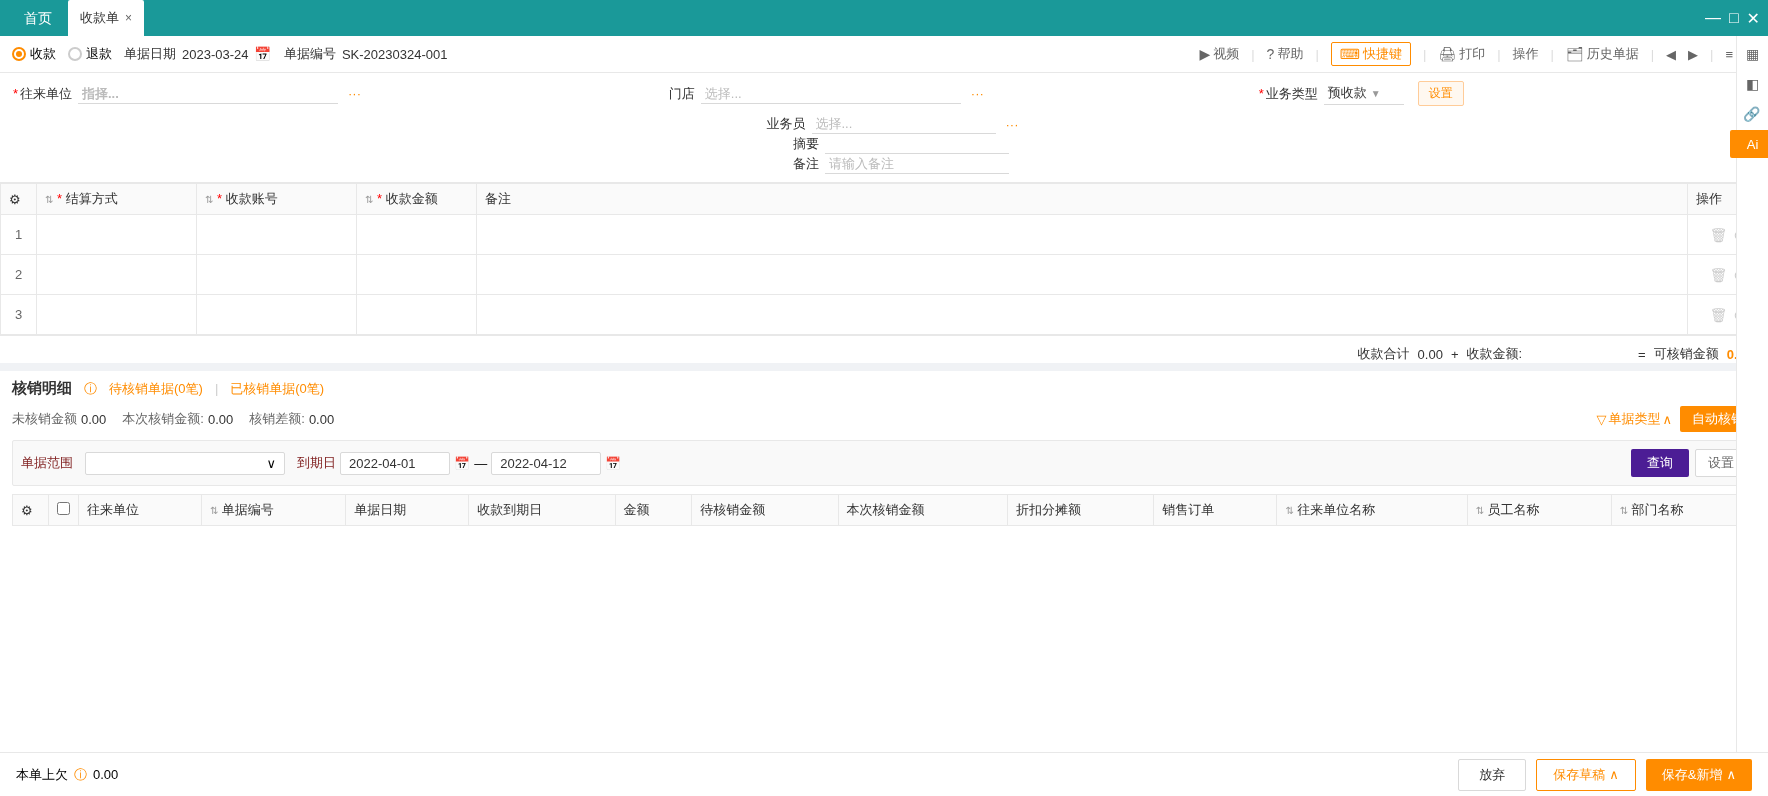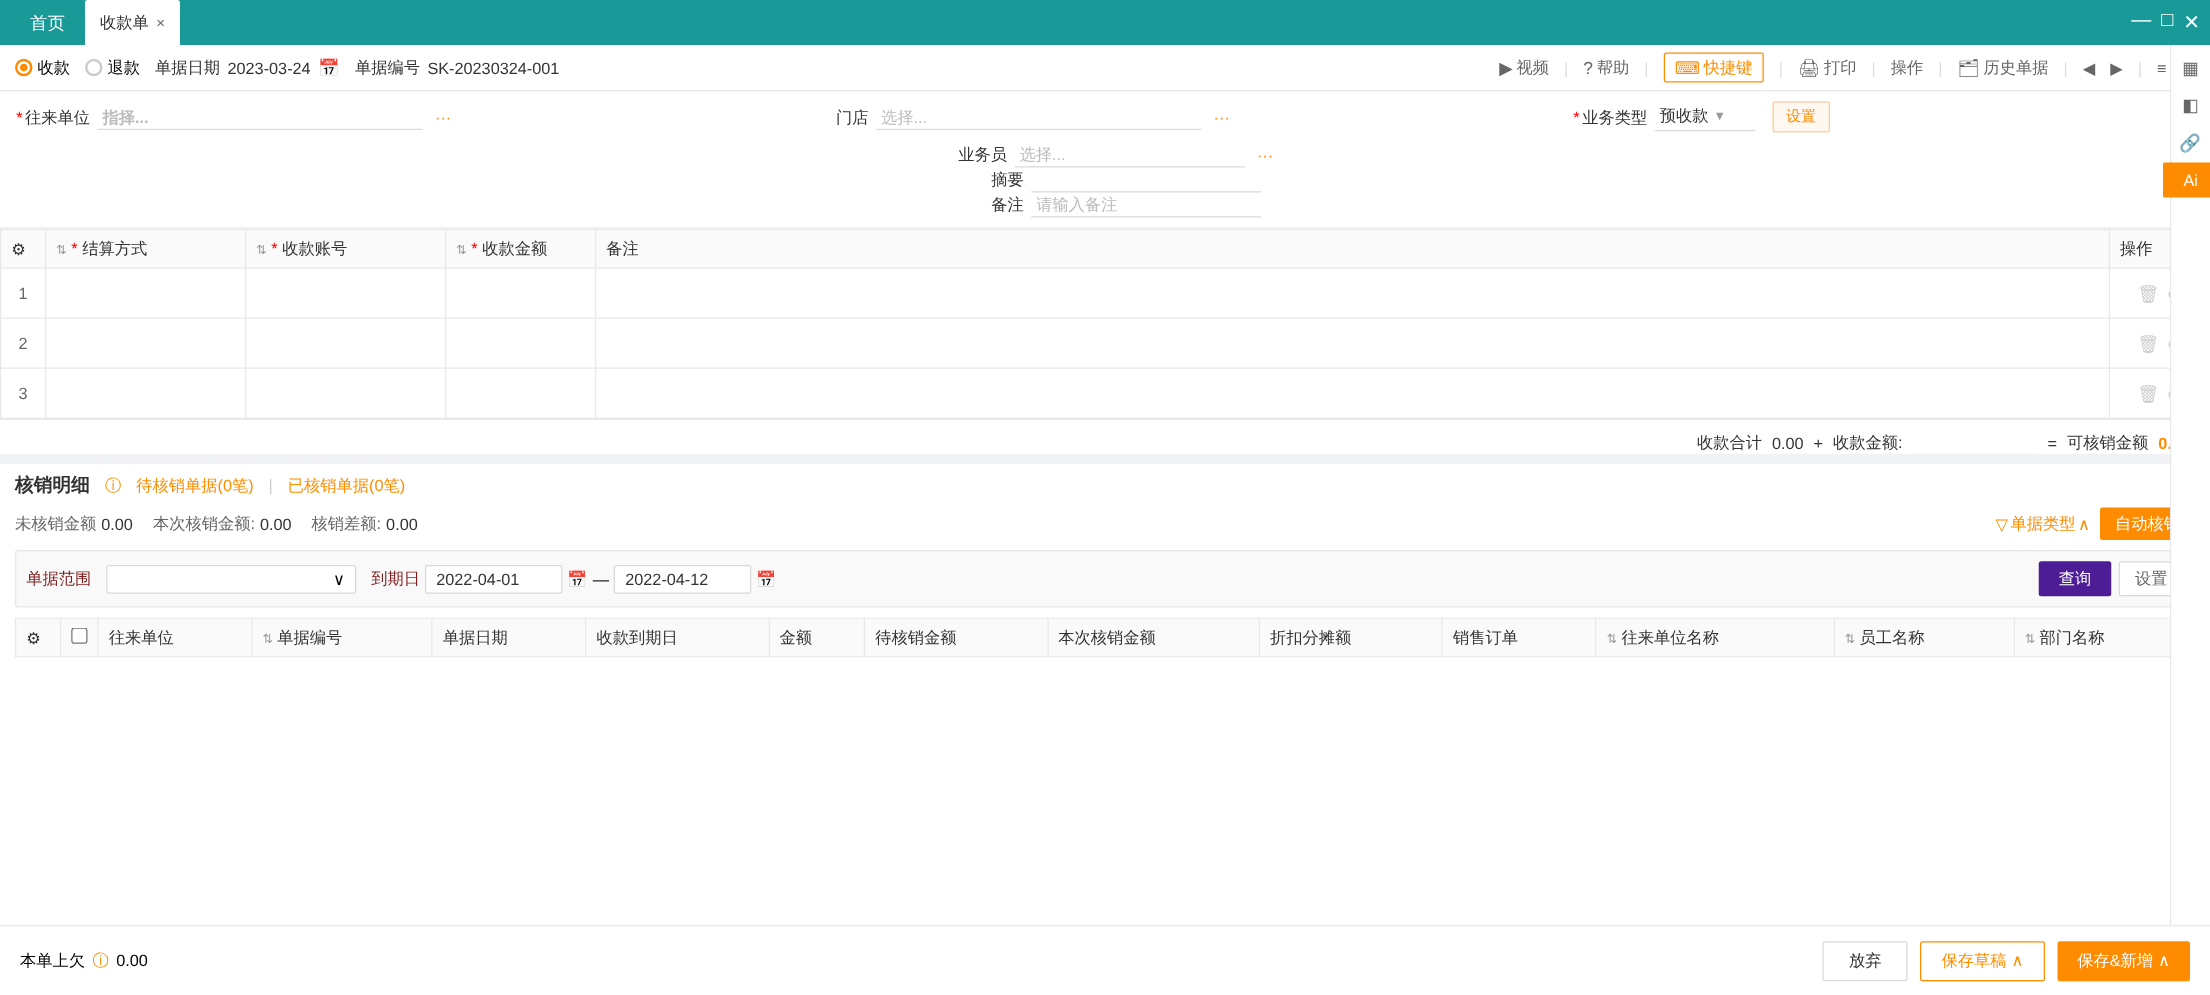--- a/index.html
+++ b/index.html
@@ -406,21 +406,21 @@
       display: flex;
       align-items: center;
       justify-content: space-between;
       padding: 8px 16px;
       border-top: 1px solid #e8e8e8;
       background: #fff;
       position: absolute;
       bottom: 0;
       left: 0;
       right: 0;
-      height: 56px;
+      height: 44px;
     }
     .footer-left {
       display: flex;
       align-items: center;
       gap: 6px;
     }
     .footer-info-icon { color: #ff8c00; cursor: pointer; }
     .footer-right {
       display: flex;
       gap: 10px;

